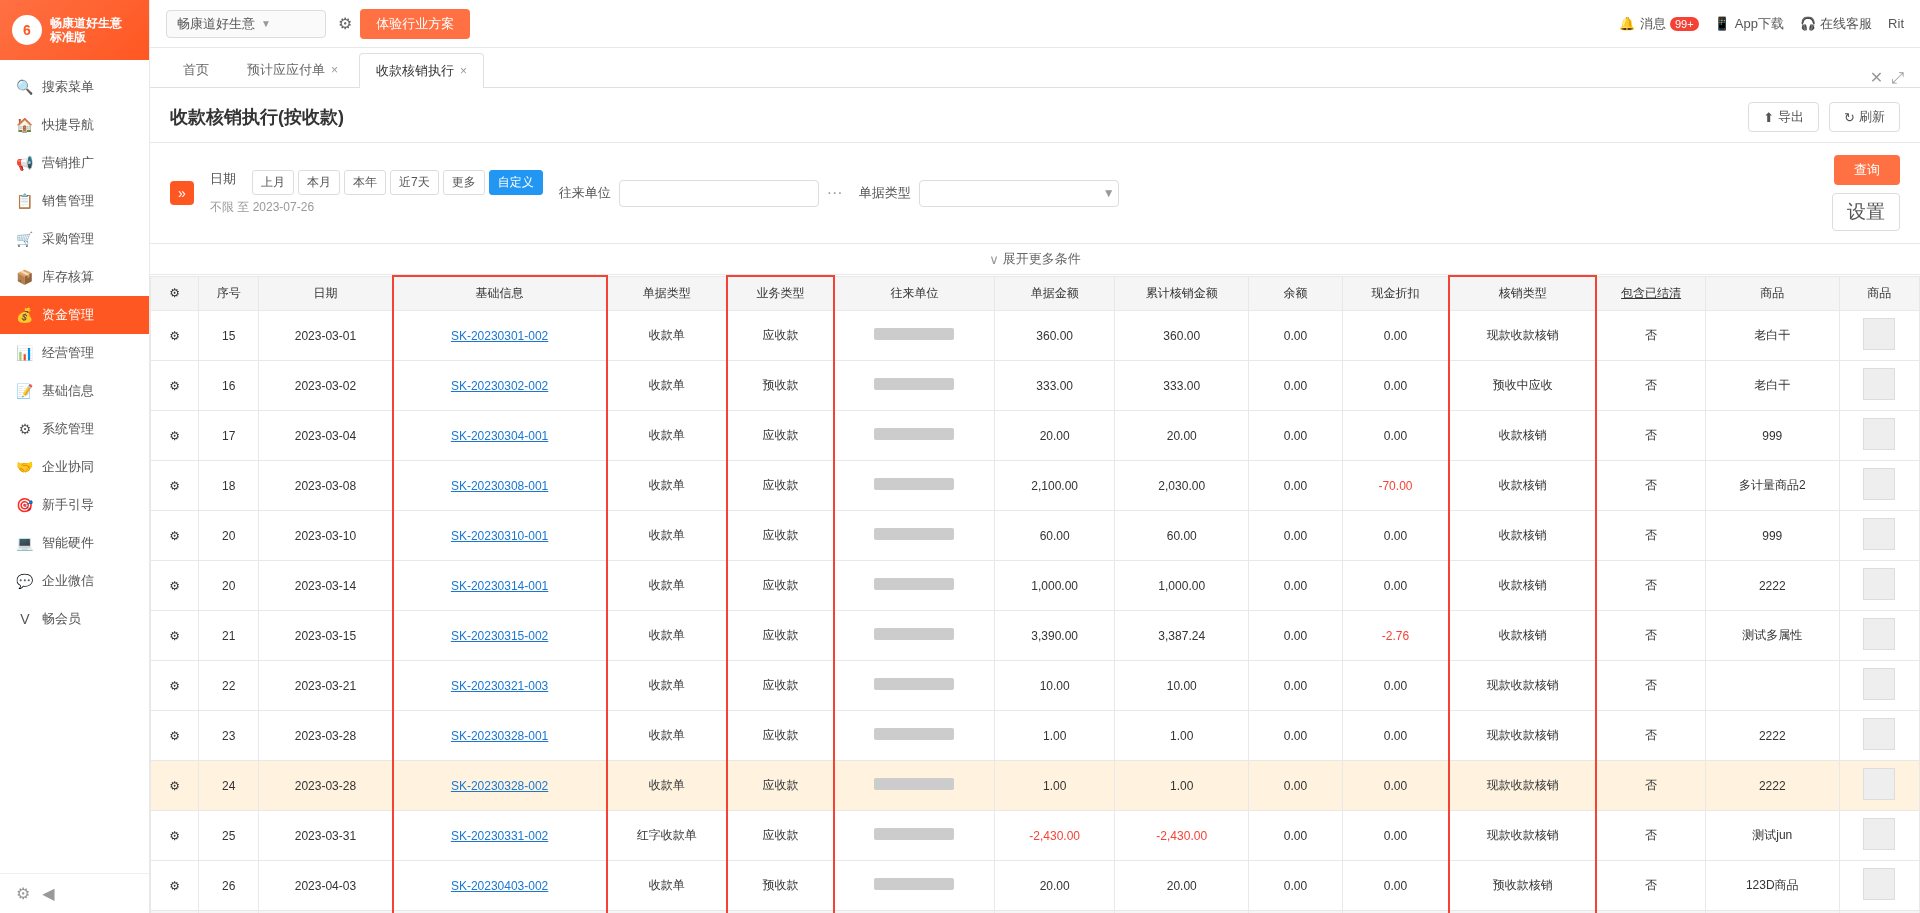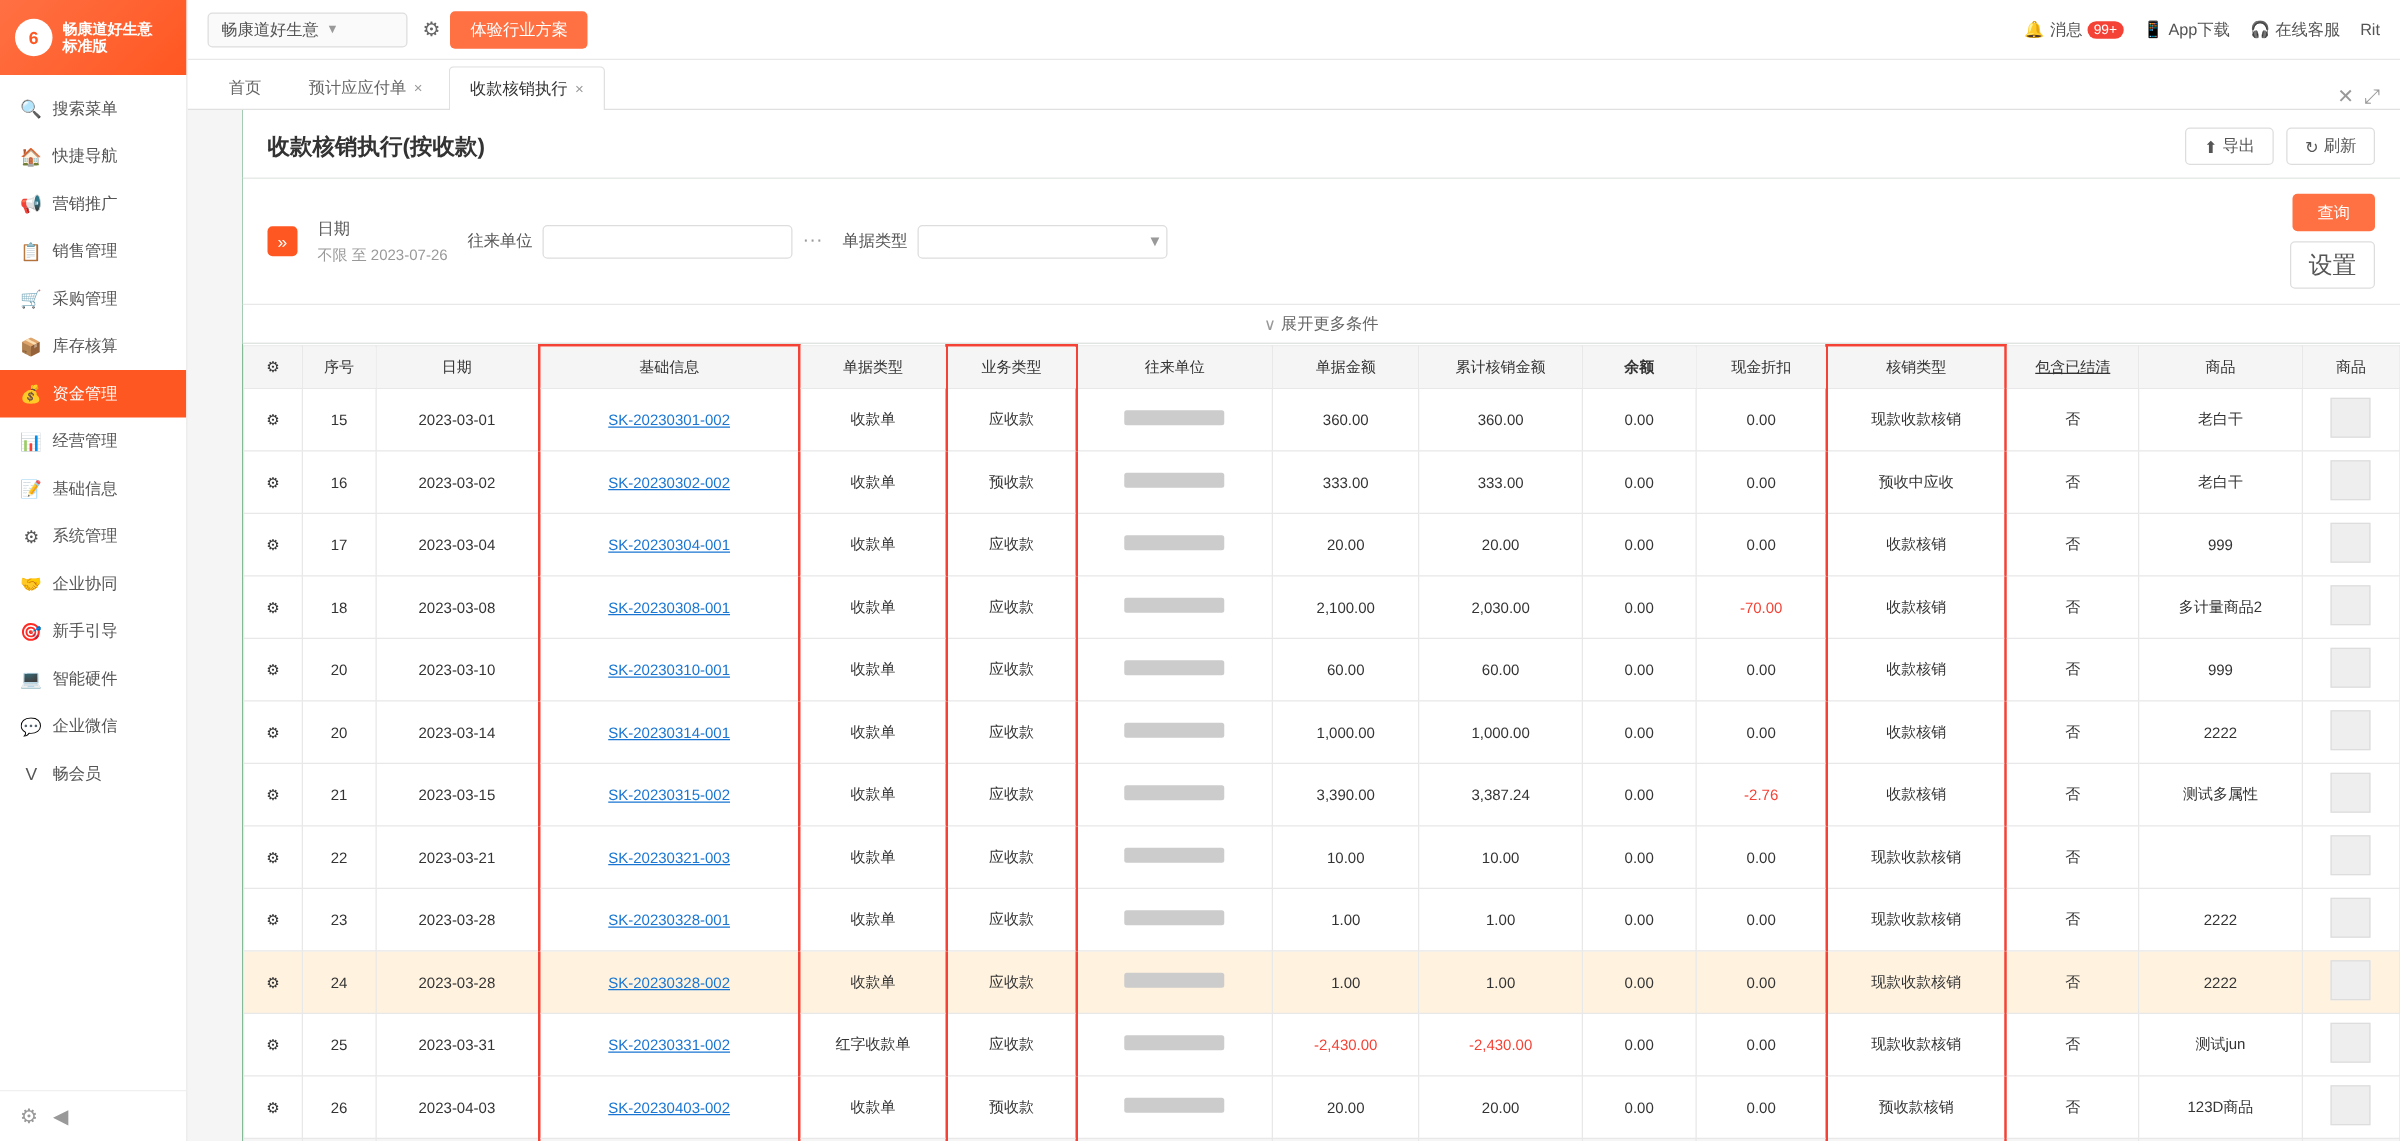--- a/index.html
+++ b/index.html
@@ -37,21 +37,21 @@
     .topbar-user { color: #555; font-size: 13px; cursor: pointer; }
 
     
     .tabbar { height: 40px; background: #fff; border-bottom: 1px solid #e0e0e0; display: flex; align-items: flex-end; padding: 0 16px; }
     .tab { display: flex; align-items: center; gap: 6px; padding: 8px 16px; border: 1px solid transparent; border-bottom: none; cursor: pointer; font-size: 13px; color: #666; border-radius: 4px 4px 0 0; margin-right: 4px; justify-content: center; }
     .tab.active { background: #fff; border-color: #e0e0e0; color: #333; border-bottom-color: #fff; margin-bottom: -1px; z-index: 1; }
     .tab-close { color: #999; font-size: 12px; cursor: pointer; }
     .tab-actions { margin-left: auto; display: flex; align-items: center; gap: 8px; color: #999; font-size: 16px; }
 
     
-    .page-content { flex: 1; overflow: hidden; display: flex; flex-direction: column; padding: 0; background: #15803d; margin-left: 44px; }
+    .page-content { flex: 1; overflow: hidden; display: flex; flex-direction: column; padding: 0; background: #7dd3fc; }
     .page-header { background: #fff; padding: 14px 20px 10px; border-bottom: 1px solid #e8e8e8; display: flex; align-items: center; justify-content: space-between; }
     .page-title { font-size: 18px; font-weight: bold; color: #333; }
     .page-header-actions { display: flex; gap: 10px; }
     .btn-outline { border: 1px solid #ddd; background: #fff; color: #555; padding: 5px 14px; border-radius: 4px; cursor: pointer; font-size: 13px; display: flex; align-items: center; gap: 4px; }
 
     
     .filter-area { background: #fff; padding: 12px 20px; border-bottom: 1px solid #e8e8e8; display: flex; align-items: center; gap: 16px; flex-wrap: wrap; }
     .filter-toggle { background: #ff5722; color: #fff; border: none; width: 24px; height: 24px; border-radius: 4px; cursor: pointer; font-size: 14px; display: flex; align-items: center; justify-content: center; }
     .filter-group { display: flex; align-items: center; gap: 8px; }
     .filter-label { color: #555; font-size: 13px; }
@@ -230,20 +230,28 @@
             <span>刷新</span>
           </button>
         </div>
       </div>
 
       <div class="filter-area">
         <button class="filter-toggle">»</button>
         <div class="filter-col">
           <div class="filter-row">
             <span class="filter-label">日期</span>
+            <div class="filter-date-btns">
+              <button class="filter-date-btn">上月</button>
+              <button class="filter-date-btn">本月</button>
+              <button class="filter-date-btn">本年</button>
+              <button class="filter-date-btn">近7天</button>
+              <button class="filter-date-btn">更多</button>
+              <button class="filter-date-btn custom">自定义</button>
+            </div>
           </div>
           <div class="filter-date-sub">不限 至 2023-07-26</div>
         </div>
         <div class="filter-group">
           <span class="filter-label">往来单位</span>
           <input class="filter-input" type="text" style="">
           <span class="filter-dots">···</span>
         </div>
         <div class="filter-group">
           <span class="filter-label">单据类型</span>
@@ -267,21 +275,21 @@
             <tr>
               <th style="width:36px;">⚙</th>
               <th style="width:40px;">序号</th>
               <th style="width:100px;">日期</th>
               <th style="width:160px;border-left:2px solid #f44336;border-top:2px solid #f44336;border-right:2px solid #f44336;">基础信息</th>
               <th style="width:90px;">单据类型</th>
               <th style="width:80px;border-left:2px solid #f44336;border-top:2px solid #f44336;border-right:2px solid #f44336;">业务类型</th>
               <th style="width:120px;">往来单位</th>
               <th style="width:90px;">单据金额</th>
               <th style="width:100px;">累计核销金额</th>
-              <th style="width:70px;font-weight:bold;">余额</th>
+              <th style="width:70px;">余额</th>
               <th style="width:80px;">现金折扣</th>
               <th style="width:110px;border-left:2px solid #f44336;border-top:2px solid #f44336;border-right:2px solid #f44336;">核销类型</th>
               <th style="width:80px;text-decoration:underline;">包含已结清</th>
               <th style="width:100px;">商品</th>
               <th style="width:60px;">商品</th>
             </tr>
           </thead>
           <tbody id="table-body">
           <tr>
         <td>⚙</td>

